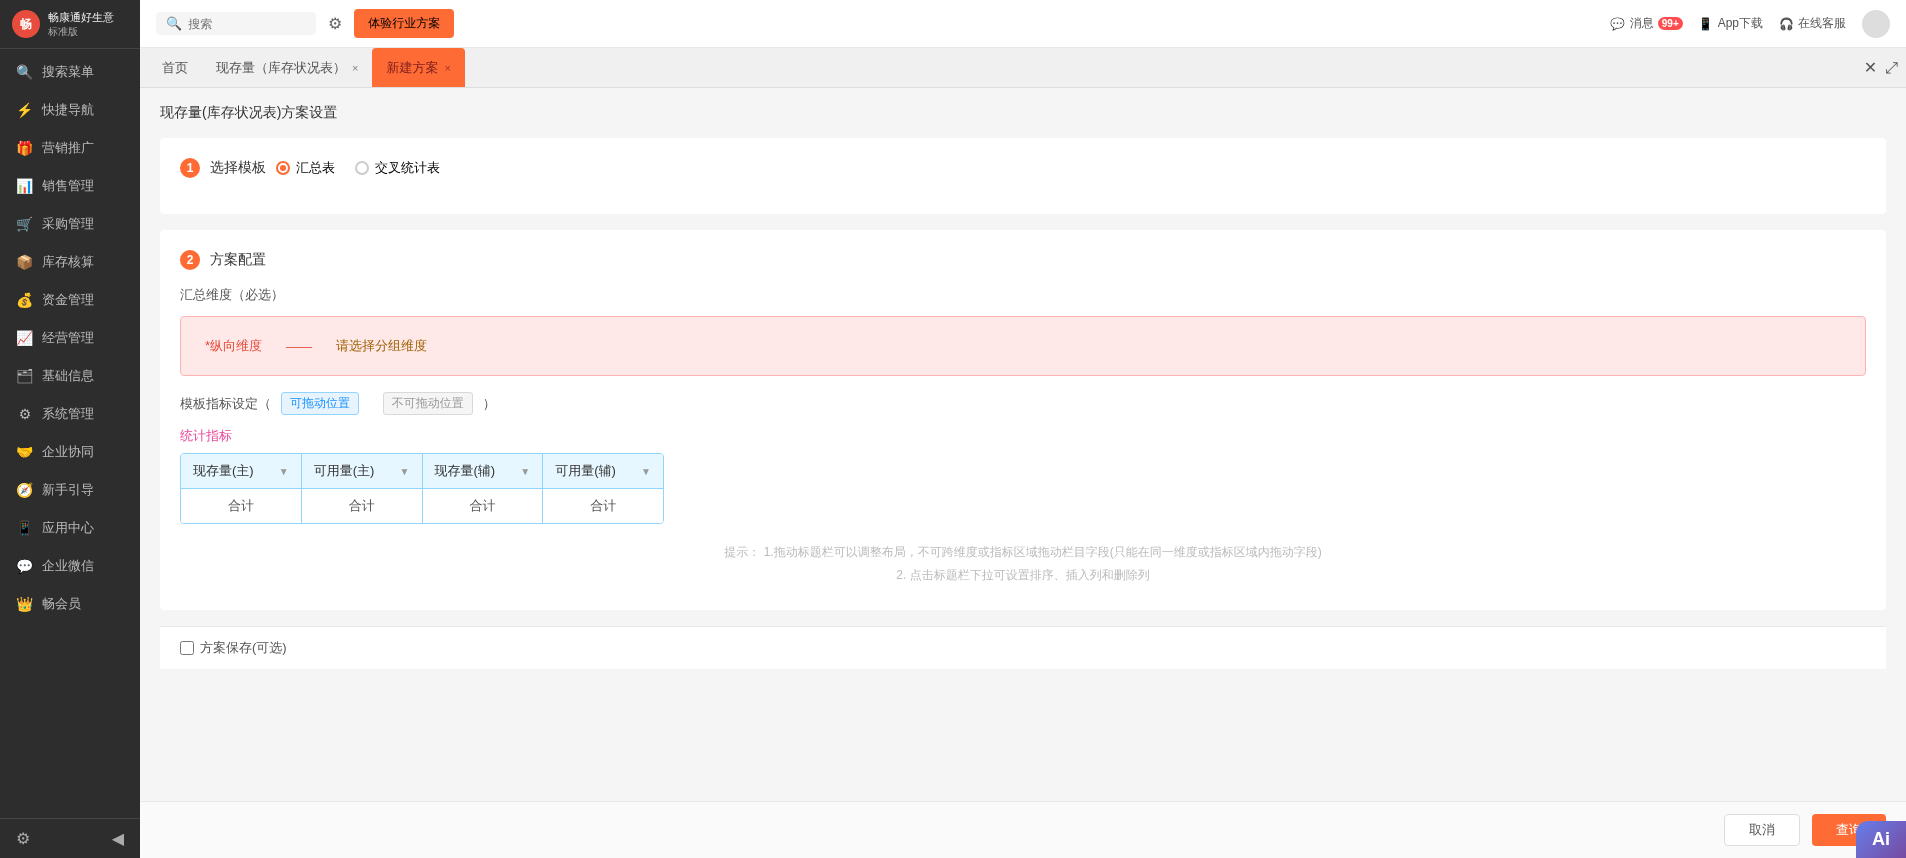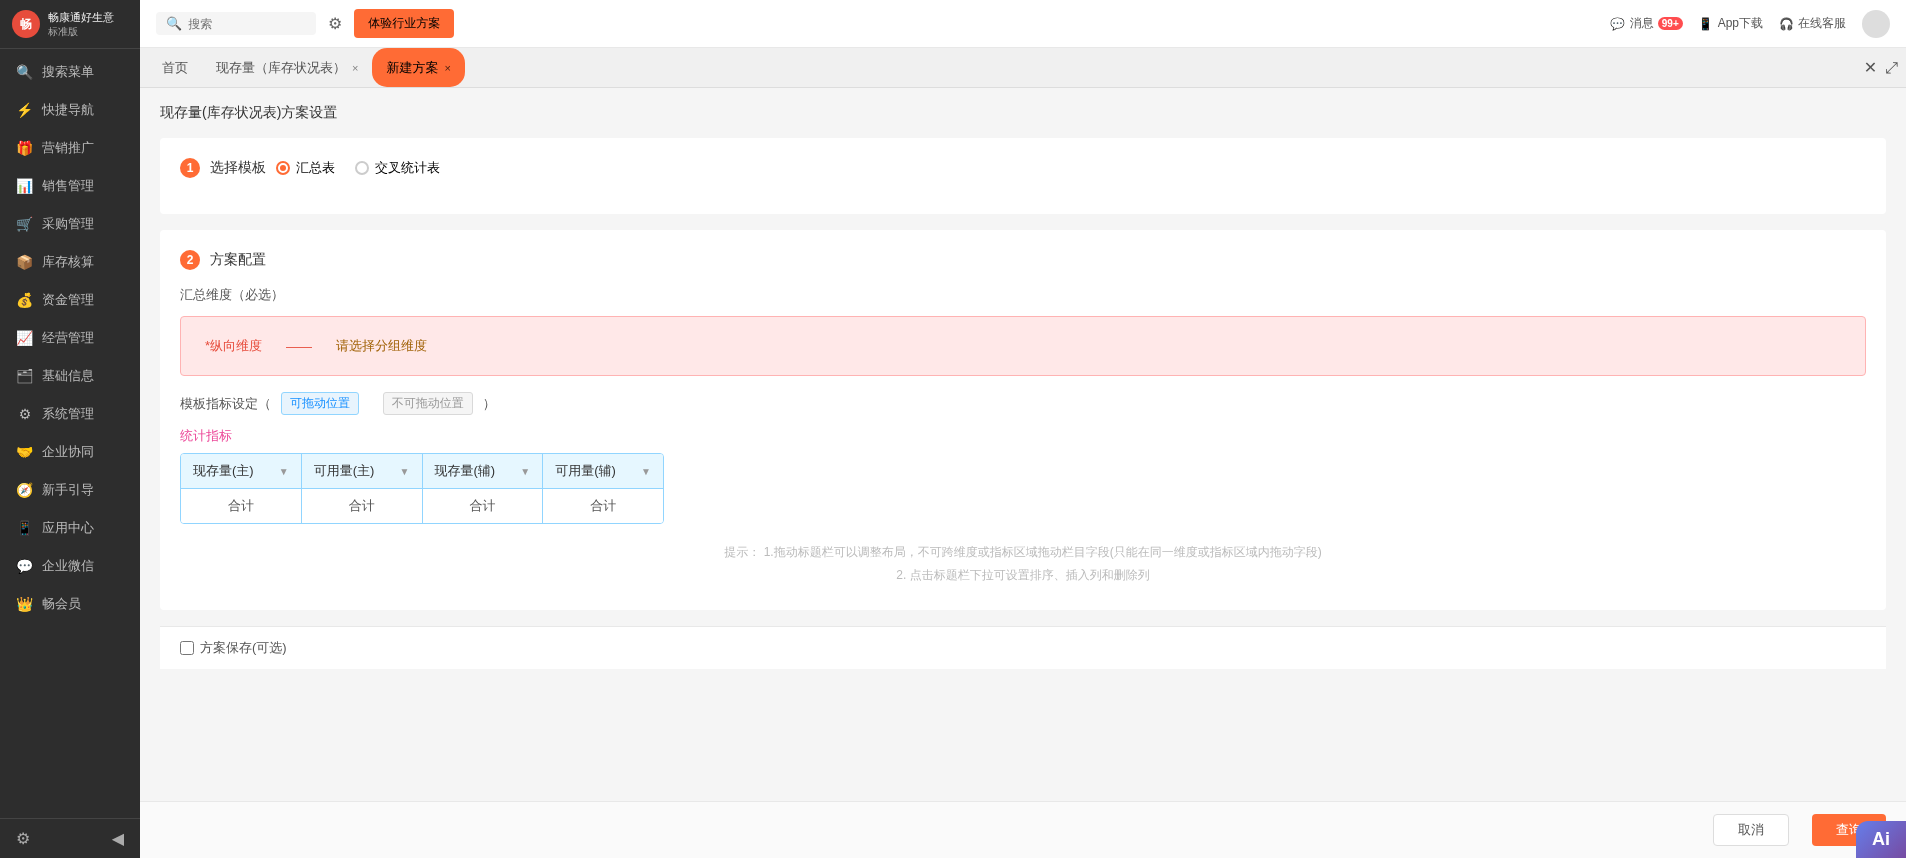--- a/index.html
+++ b/index.html
@@ -110,21 +110,21 @@
       display: flex; align-items: center; gap: 6px;
       padding: 6px 14px;
       font-size: 13px;
       cursor: pointer;
       border-radius: 4px 4px 0 0;
       height: 100%;
       background: transparent;
       color: #555;
     }
     .tab.active {
-      background: #ff6b35; color: #000000; border-radius: 15px;
+      background: #ff6b35; color: #7f1d1d;
     }
     .tab-close {
       font-size: 11px; cursor: pointer; opacity: 0.7;
     }
     .tabs-actions {
       margin-left: auto;
       display: flex; gap: 8px;
     }
     .tab-action-btn {
       background: none; border: none; cursor: pointer;
@@ -264,21 +264,21 @@
     .save-checkbox {
       width: 14px; height: 14px; border: 1px solid #ccc;
       border-radius: 2px; cursor: pointer;
     }
 
     
     .footer-actions {
       background: #fafafa;
       border-top: 1px solid #e8e8e8;
       padding: 12px 20px;
-      display: flex; justify-content: flex-end; gap: 23px;
+      display: flex; justify-content: flex-end; gap: 12px;
       flex-shrink: 0;
     }
     .btn-cancel {
       padding: 6px 24px; border: 1px solid #ddd;
       background: white; border-radius: 4px; cursor: pointer;
       font-size: 13px; color: #555; font-family: inherit;
     }
     .btn-query {
       padding: 6px 24px; background: #ff6b35;
       border: none; border-radius: 4px; cursor: pointer;

